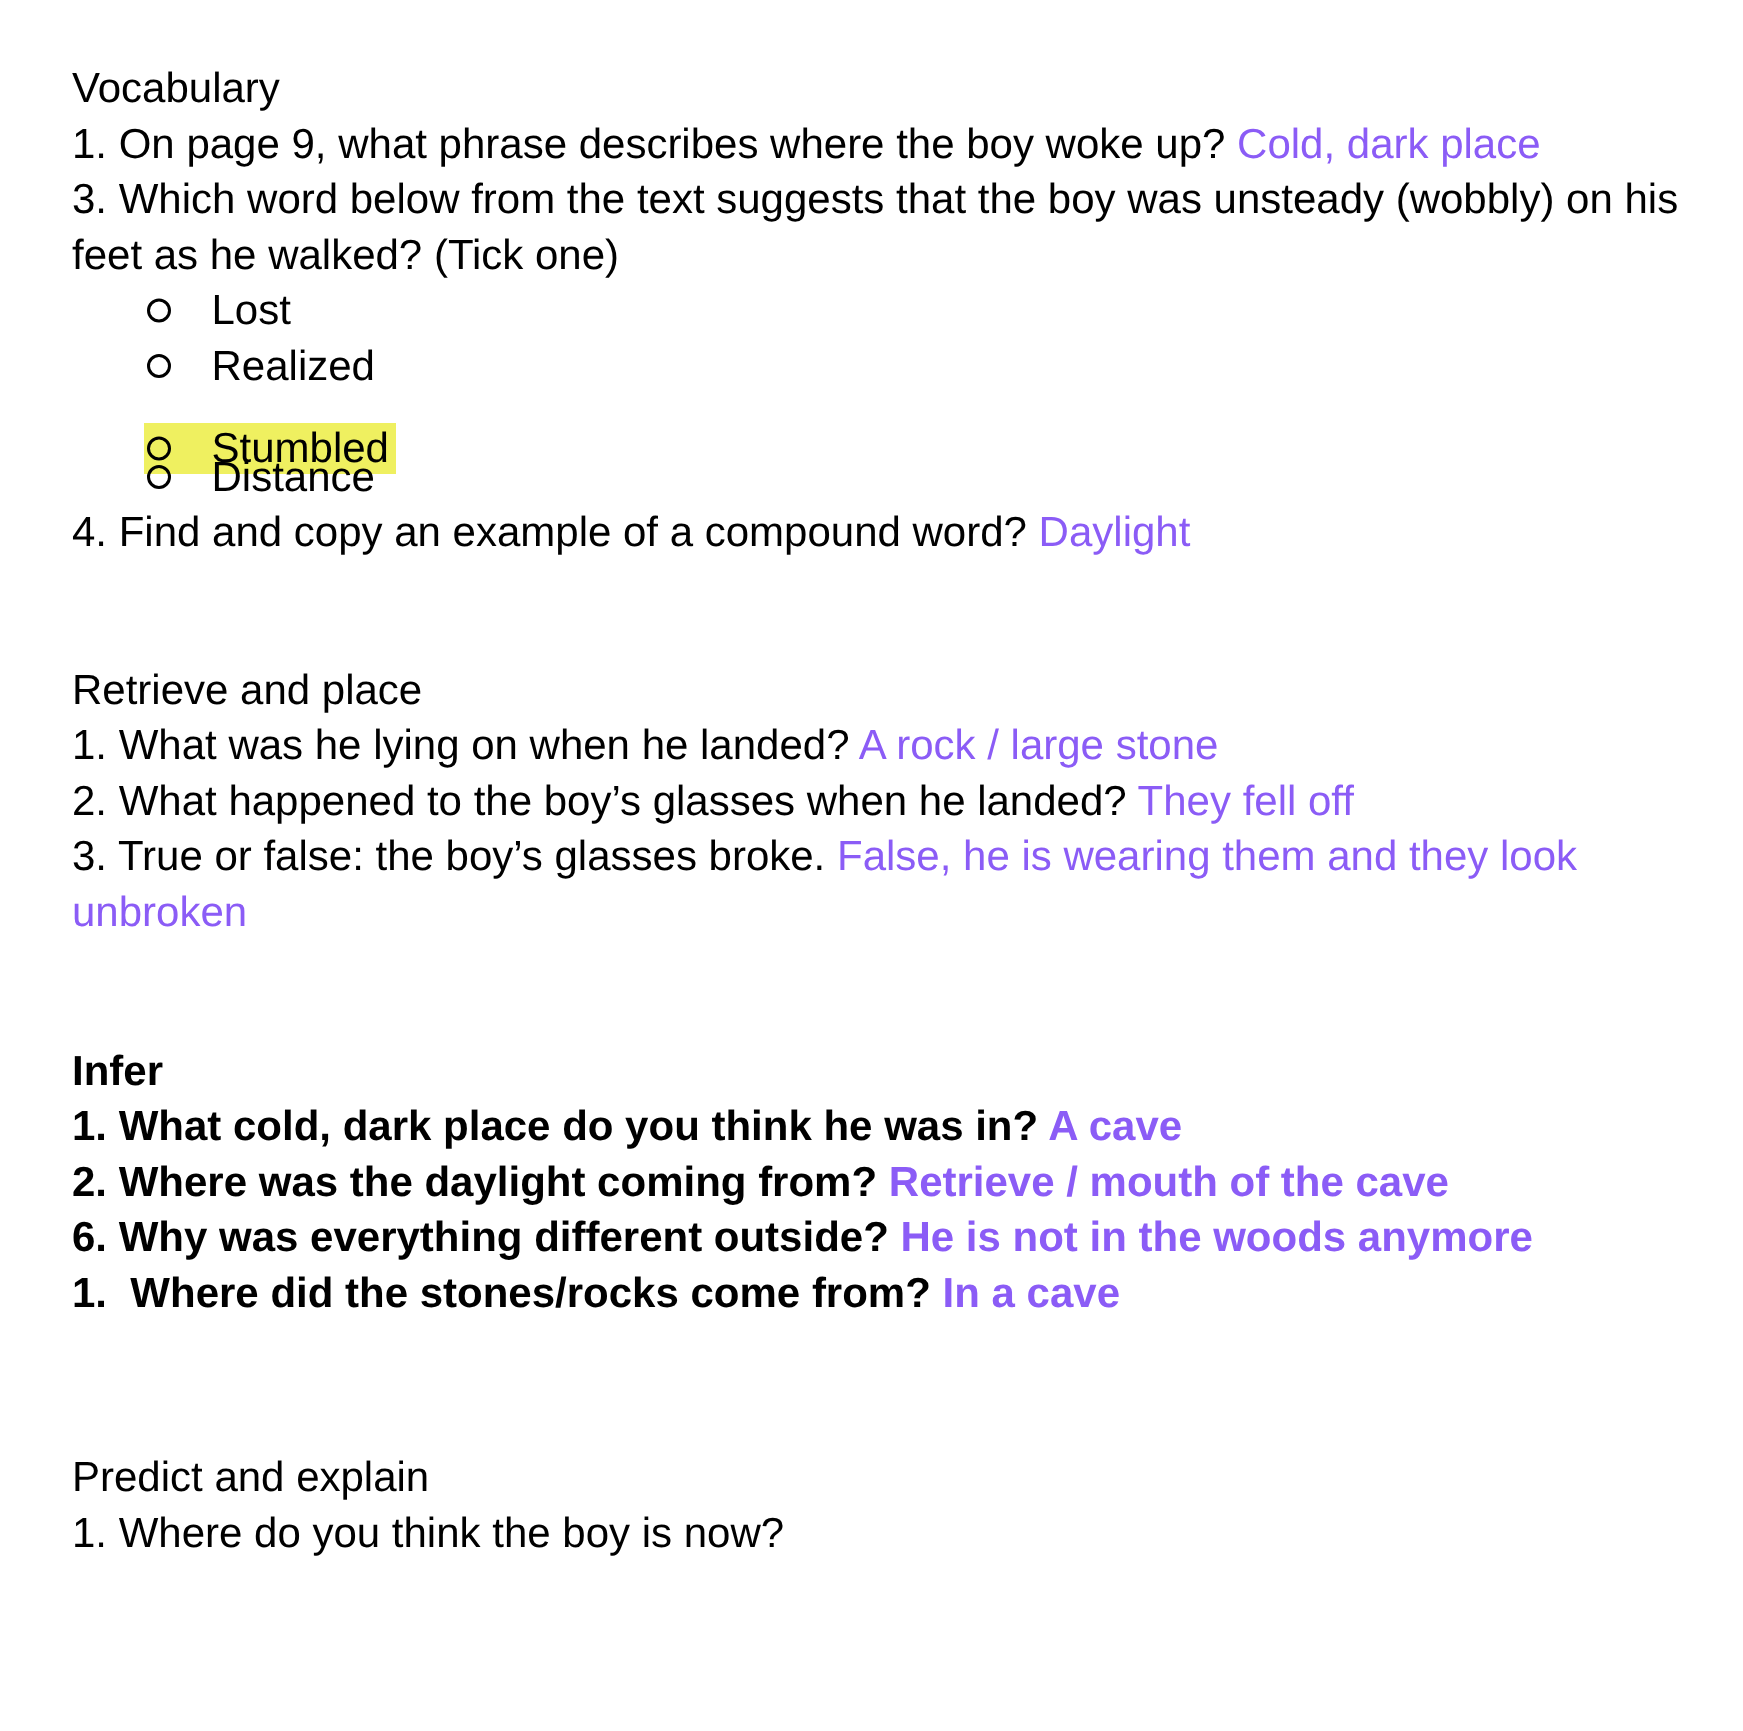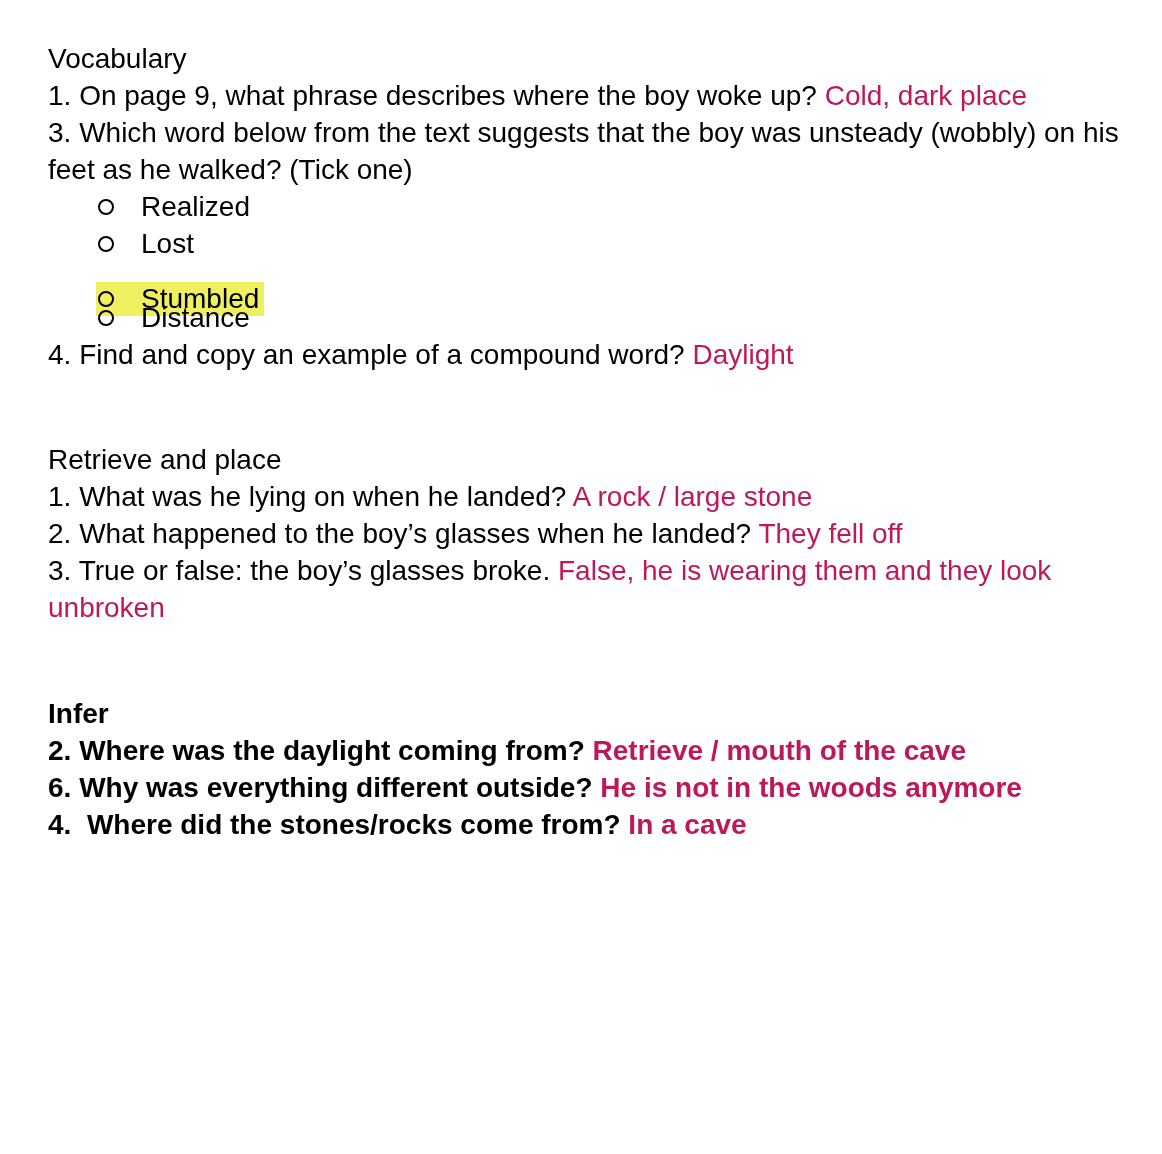--- a/index.html
+++ b/index.html
@@ -8,21 +8,21 @@
     min-height: 1154px;
     box-sizing: border-box;
     background: #ffffff;
     padding: 40px 40px 40px 48px;
     font-family: "Liberation Sans", sans-serif;
     font-size: 28px;
     line-height: 37px;
     color: #000000;
   }
   p { margin: 0; white-space: pre-wrap; }
-  .answer { color: #be185d; }
+  .answer { color: #8b5cf6; }
   section { display: block; }
   .sec-retrieve { margin-top: 68px; }
   .sec-infer    { margin-top: 69px; font-weight: bold; }
   .sec-predict  { margin-top: 86px; }
   .options { margin: 0; }
   .opt {
     margin-left: 48px;
     height: 37px;
     display: flex;
     align-items: center;
@@ -50,27 +50,27 @@
 <div>
 
   <section class="sec-vocab">
     <p><span>Vocabulary</span></p>
     <p><span>1. On page 9, what phrase describes where the boy woke up? </span><span class="answer">Cold, dark place</span></p>
     <p><span>3. Which word below from the text suggests that the boy was unsteady (wobbly) on his feet as he walked? (Tick one)</span></p>
     <div class="options">
       <div class="opt">
         <span class="opt-inner">
             <span class="circle"></span>
-            <span>Realized</span>
+            <span>Lost</span>
           </span>
       </div>
       <div class="opt">
         <span class="opt-inner">
             <span class="circle"></span>
-            <span>Lost</span>
+            <span>Realized</span>
           </span>
       </div>
       <div class="opt">
         <span class="opt-inner hl">
             <span class="circle"></span>
             <span>Stumbled</span>
           </span>
       </div>
       <div class="opt">
         <span class="opt-inner">
@@ -84,19 +84,24 @@
 
   <section class="sec-retrieve">
     <p><span>Retrieve and place</span></p>
     <p><span>1. What was he lying on when he landed? </span><span class="answer">A rock / large stone</span></p>
     <p><span>2. What happened to the boy’s glasses when he landed? </span><span class="answer">They fell off</span></p>
     <p><span>3. True or false: the boy’s glasses broke. </span><span class="answer">False, he is wearing them and they look unbroken</span></p>
   </section>
 
   <section class="sec-infer">
     <p><span>Infer</span></p>
+    <p><span>1. What cold, dark place do you think he was in? </span><span class="answer">A cave</span></p>
     <p><span>2. Where was the daylight coming from? </span><span class="answer">Retrieve / mouth of the cave</span></p>
     <p><span>6. Why was everything different outside? </span><span class="answer">He is not in the woods anymore</span></p>
-    <p><span>4.  Where did the stones/rocks come from? </span><span class="answer">In a cave</span></p>
+    <p><span>1.  Where did the stones/rocks come from? </span><span class="answer">In a cave</span></p>
   </section>
 
+  <section class="sec-predict">
+    <p><span>Predict and explain</span></p>
+    <p><span>1. Where do you think the boy is now?</span></p>
+  </section>
 
 </div>
 
 </body></html>

